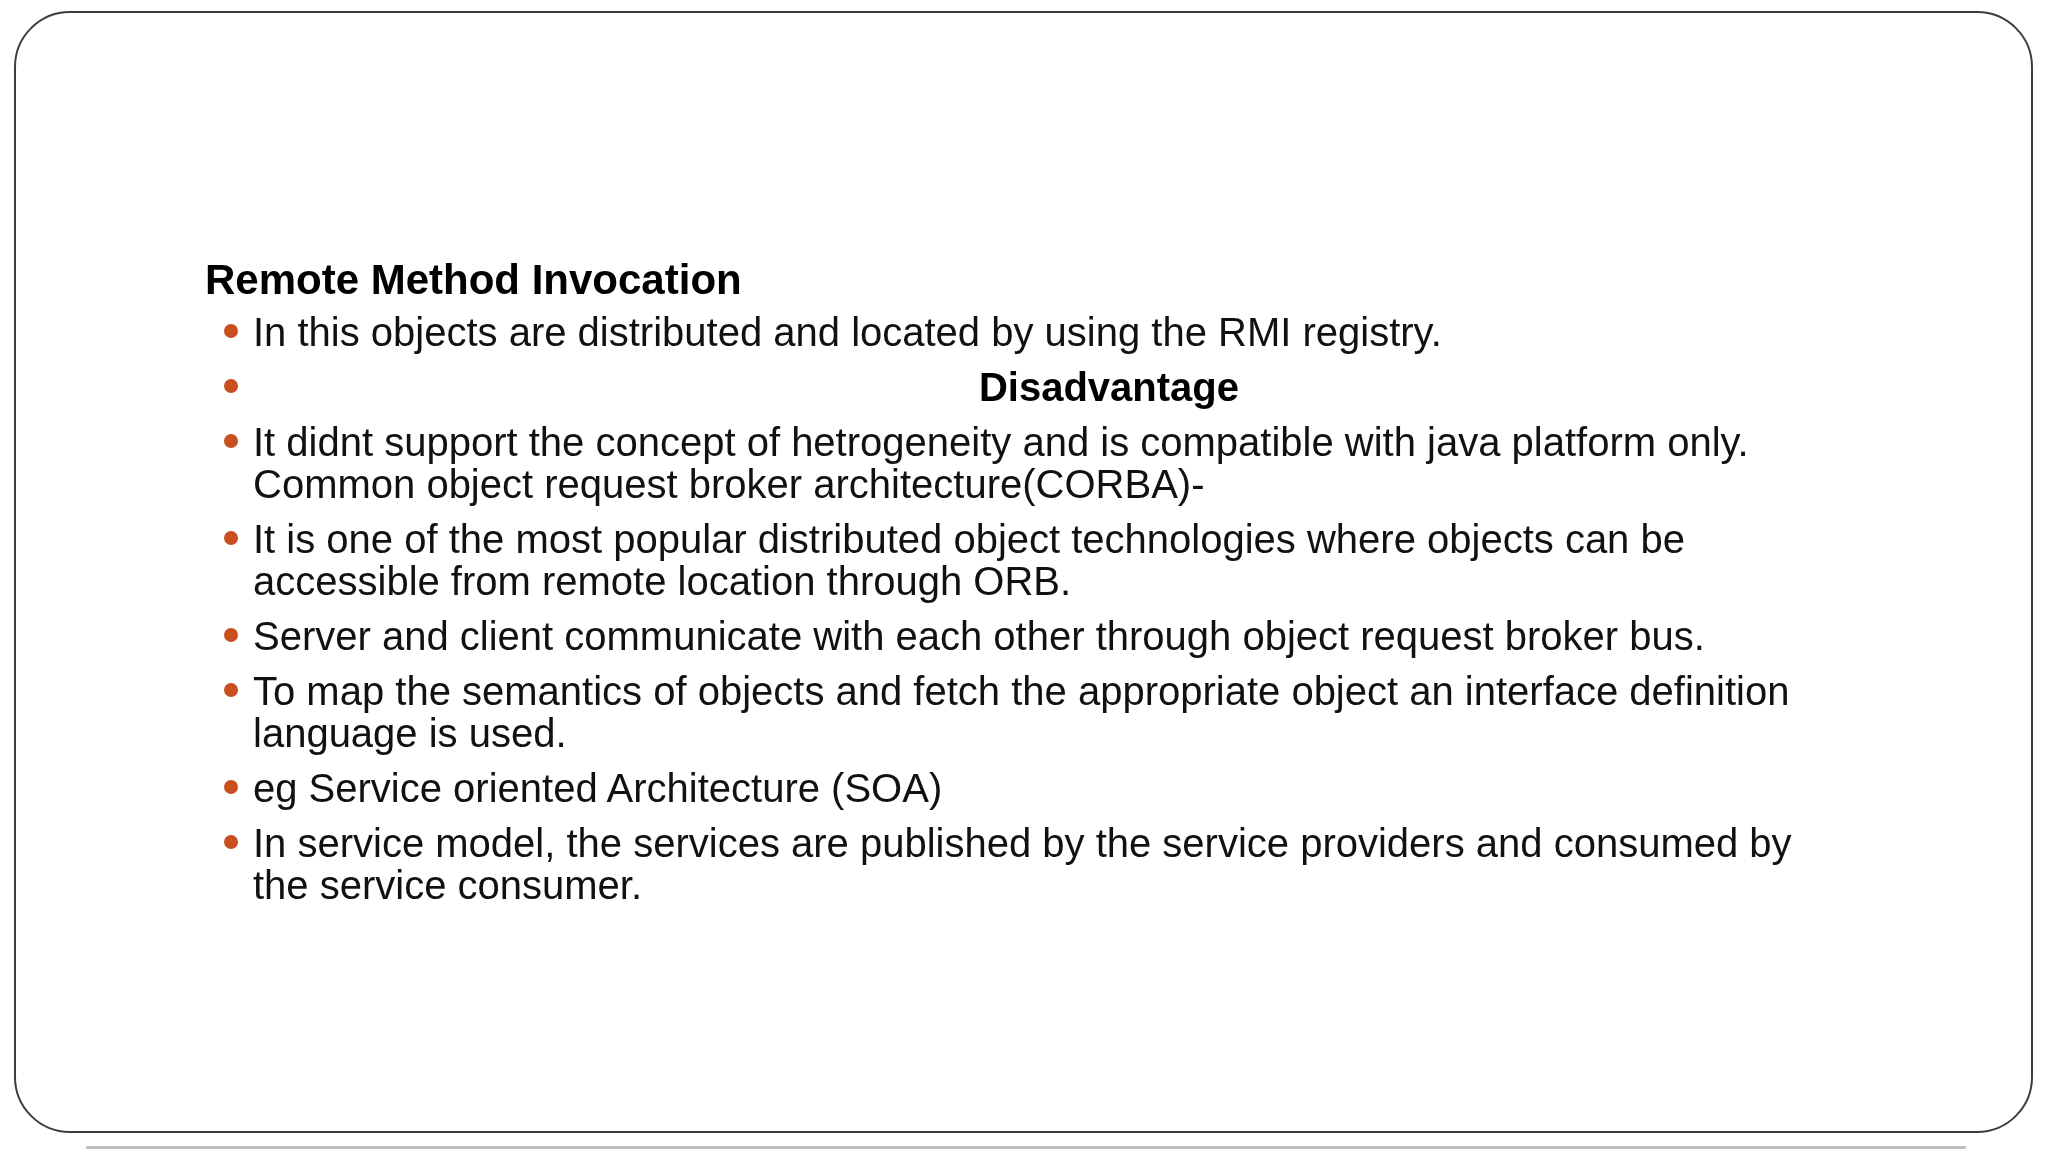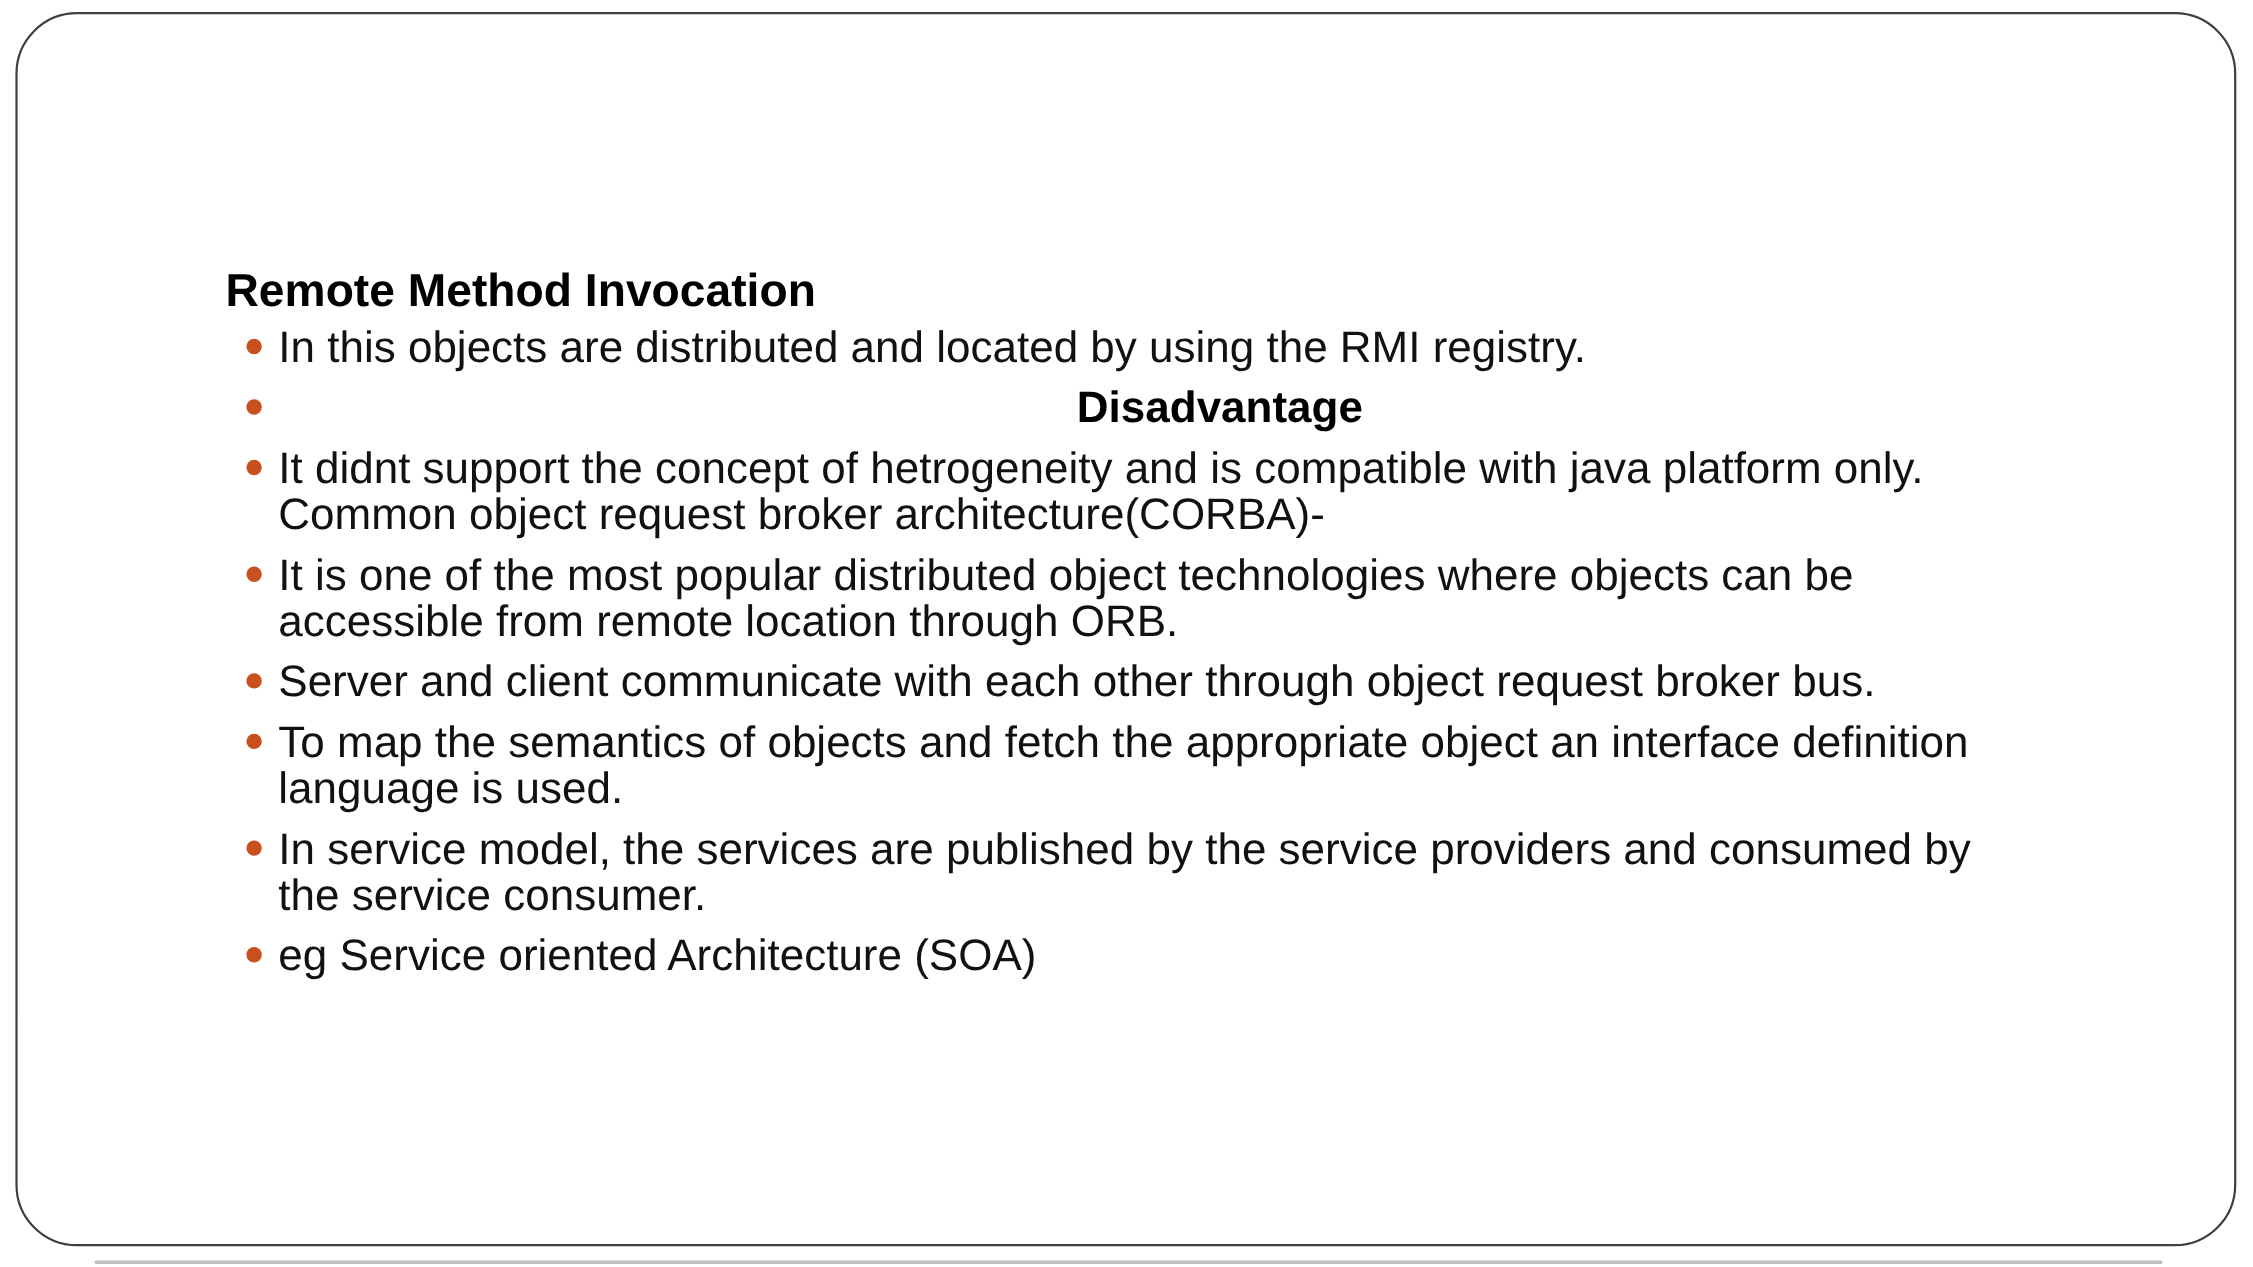--- a/index.html
+++ b/index.html
@@ -32,21 +32,21 @@
     top: 1146px;
     width: 1880px;
     height: 3px;
     background: #a9a9a9;
     border-radius: 2px;
     opacity: 0.75;
   }
   .content {
     position: absolute;
     left: 205px;
-    top: 242px;
+    top: 258px;
     width: 1760px;
   }
   .title {
     margin: 0 0 9px 0;
     font-size: 42px;
     line-height: 44px;
     font-weight: bold;
     color: #000000;
     letter-spacing: 0px;
   }
@@ -112,21 +112,21 @@
       <span class="dot"></span>
       <span class="txt">Server and client communicate with each other through object request broker bus.</span>
     </li>
     <li>
       <span class="dot"></span>
       <span class="txt">To map the semantics of objects and fetch the appropriate object an interface definition
 language is used.</span>
     </li>
     <li>
       <span class="dot"></span>
-      <span class="txt">In service model, the services are published by the service providers and consumed by
-the service consumer.</span>
+      <span class="txt">eg Service oriented Architecture (SOA)</span>
     </li>
     <li>
       <span class="dot"></span>
-      <span class="txt">eg Service oriented Architecture (SOA)</span>
+      <span class="txt">In service model, the services are published by the service providers and consumed by
+the service consumer.</span>
     </li>
   </ul>
 </div>
 
 </body></html>

